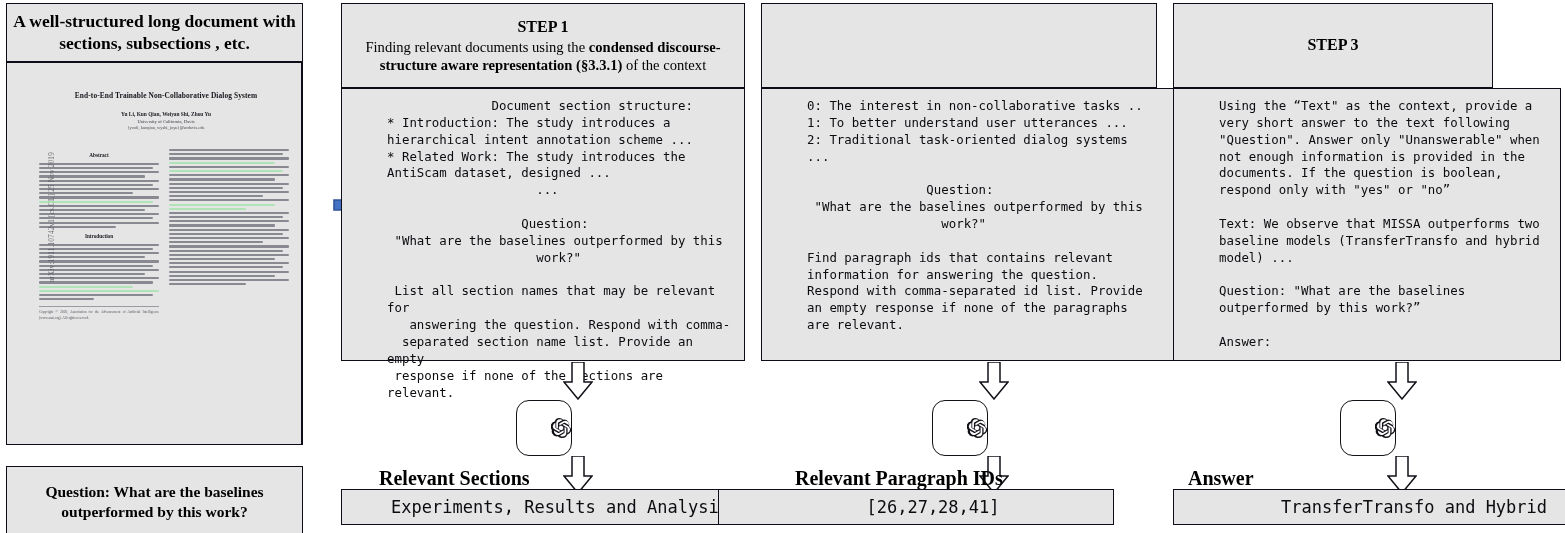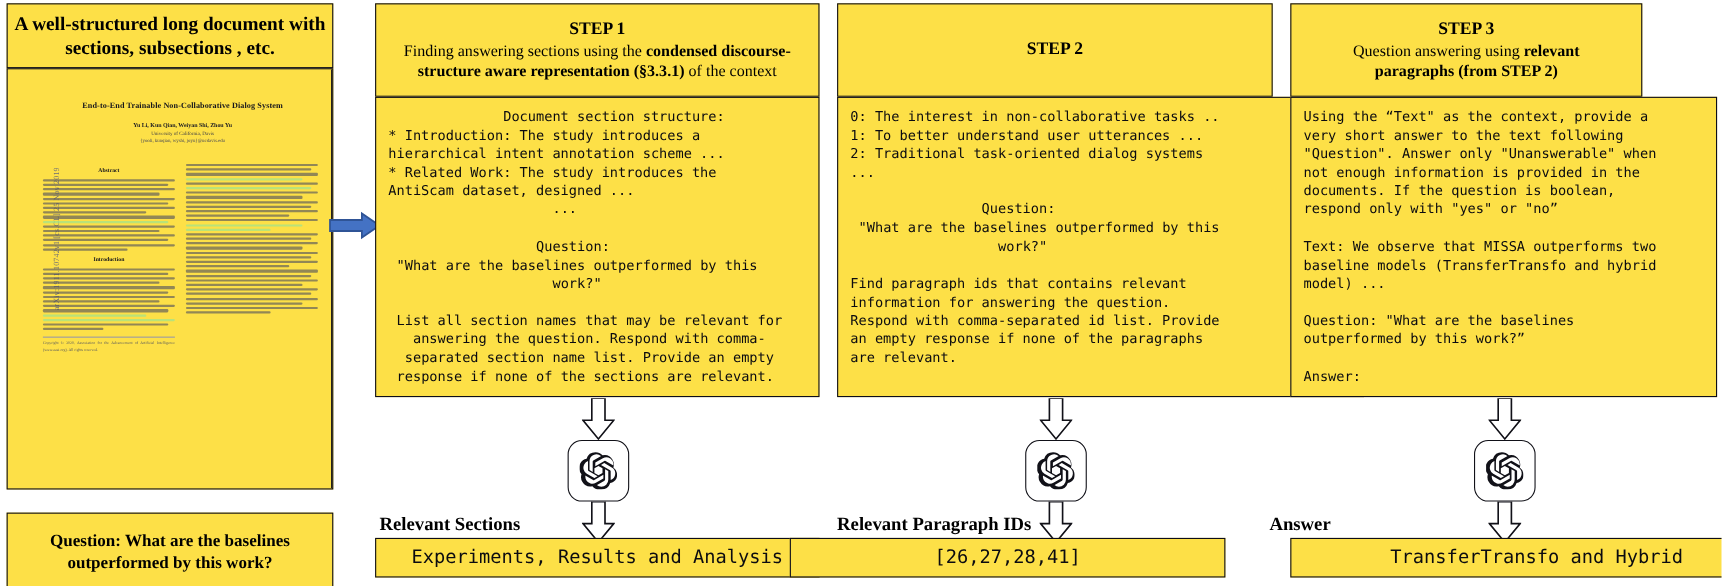--- a/index.html
+++ b/index.html
@@ -6,25 +6,25 @@
     margin: 0; padding: 0;
     background: #ffffff;
   }
   body {
     width: 1565px; height: 533px;
     position: relative;
     font-family: "Liberation Serif", serif;
     color: #000;
     overflow: hidden;
   }
-  .abs { position: absolute; box-sizing: border-box; }
+  .abs { position: absolute; box-sizing: border-box; padding-left: 34px; }
 
   .box {
     border: 1.4px solid #0d0d1a;
-    background: #fde047;
+    background: #e5e5e5;
   }
 
   
   #doc-title-box {
     left: 6px; top: 3px; width: 297px; height: 59px;
     display: flex; align-items: center; justify-content: center;
     padding: 0 6px;
   }
   #doc-title-box .t {
     font-size: 17.5px; font-weight: bold; text-align: center; line-height: 1.22;
@@ -145,21 +145,21 @@
   .arrow-down { width: 30px; height: 38px; }
   #arr1a { left: 529px; top: 362px; }
   #arr2a { left: 945px; top: 362px; }
   #arr3a { left: 1353px; top: 362px; }
   #arr1b { left: 529px; top: 456px; }
   #arr2b { left: 945px; top: 456px; }
   #arr3b { left: 1353px; top: 456px; }
 
   
   .out-label {
-    font-size: 17px; font-weight: bold; white-space: nowrap; text-align: center;
+    font-size: 20px; font-weight: bold; white-space: nowrap; text-align: center;
   }
   #lbl1 { left: 345px; top: 467px; }
   #lbl2 { left: 761px; top: 467px; }
   #lbl3 { left: 1154px; top: 467px; }
 
   .out-box {
     height: 36px;
     display: flex; align-items: center; justify-content: center;
   }
   .out-box .t {
@@ -267,21 +267,21 @@
 <div class="abs" id="blue-arrow">
   <svg width="48" height="26" viewBox="0 0 48 26">
     <polygon points="1,8 30,8 30,2 46,13 30,24 30,18 1,18" fill="#4472C4" stroke="#2F5496" stroke-width="1.6" stroke-linejoin="miter"></polygon>
   </svg>
 </div>
 
 <div class="abs box step-head" id="step1-head">
   <div class="inner">
     <span class="big">STEP 1</span>
     <span class="sub">
-      <span>Finding answering sections using the </span><b>condensed discourse-structure aware representation (§3.3.1)</b><span> of the context</span>
+      <span>Finding relevant documents using the </span><b>condensed discourse-structure aware representation (§3.3.1)</b><span> of the context</span>
     </span>
   </div>
 </div>
 <div class="abs box" id="step1-body">
   <div class="prompt">              Document section structure:
 * Introduction: The study introduces a
 hierarchical intent annotation scheme ...
 * Related Work: The study introduces the
 AntiScam dataset, designed ...
                     ...
@@ -311,21 +311,20 @@
     <polygon points="9,0 21,0 21,20 29,20 15,37 1,20 9,20" fill="#fff" stroke="#111118" stroke-width="1.5" stroke-linejoin="miter"></polygon>
   </svg>
 </div>
 <div class="abs out-label" id="lbl1">Relevant Sections</div>
 <div class="abs box out-box" id="out1">
   <span class="t">Experiments, Results and Analysis</span>
 </div>
 
 <div class="abs box step-head" id="step2-head">
   <div class="inner">
-    <span class="big">STEP 2</span>
   </div>
 </div>
 <div class="abs box" id="step2-body">
   <div class="prompt">0: The interest in non-collaborative tasks ..
 1: To better understand user utterances ...
 2: Traditional task-oriented dialog systems
 ...
 
                 Question:
  "What are the baselines outperformed by this
@@ -354,23 +353,20 @@
   </svg>
 </div>
 <div class="abs out-label" id="lbl2">Relevant Paragraph IDs</div>
 <div class="abs box out-box" id="out2">
   <span class="t">[26,27,28,41]</span>
 </div>
 
 <div class="abs box step-head" id="step3-head">
   <div class="inner">
     <span class="big">STEP 3</span>
-    <span class="sub">
-      <span>Question answering using </span><b>relevant paragraphs (from STEP 2)</b>
-    </span>
   </div>
 </div>
 <div class="abs box" id="step3-body">
   <div class="prompt">Using the “Text" as the context, provide a
 very short answer to the text following
 "Question". Answer only "Unanswerable" when
 not enough information is provided in the
 documents. If the question is boolean,
 respond only with "yes" or "no”
 

